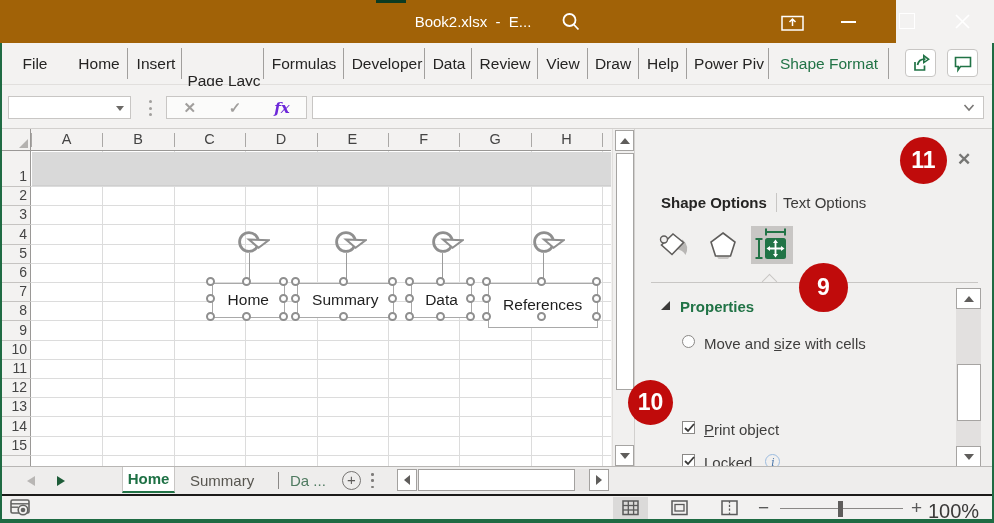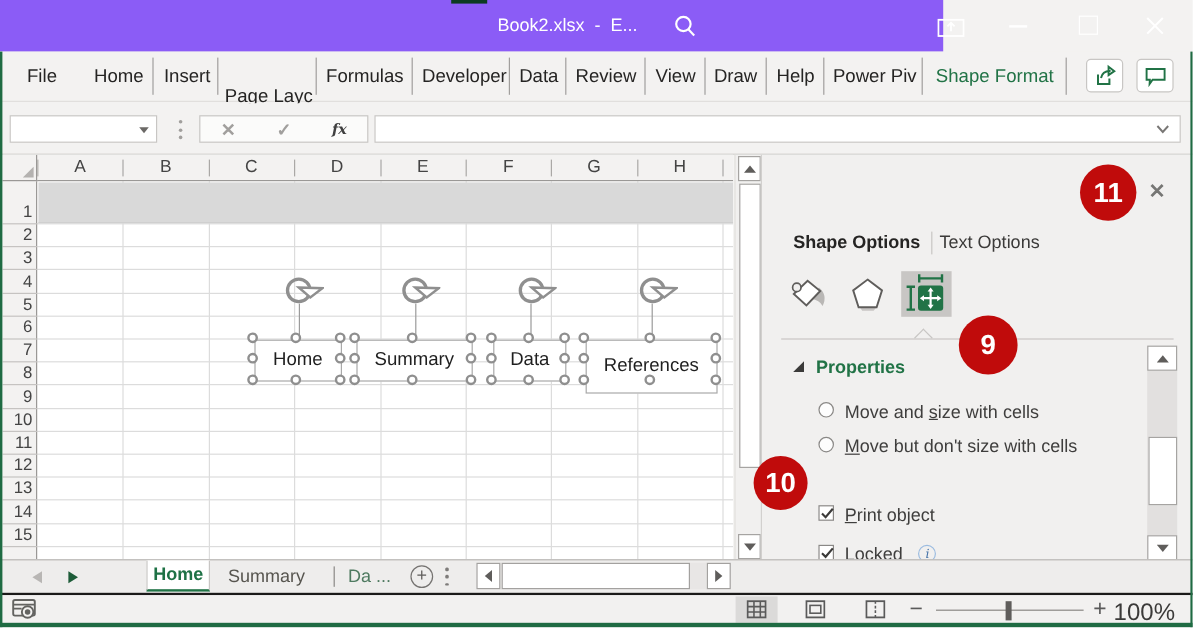--- a/index.html
+++ b/index.html
@@ -2,42 +2,42 @@
 <html><head>
 <meta charset="utf-8">
 <style>
   * { margin:0; padding:0; box-sizing:border-box; }
   html,body { width:994px; height:523px; overflow:hidden; }
   body { font-family:"Liberation Sans", sans-serif; -webkit-font-smoothing:antialiased; }
   #win { position:relative; width:994px; height:523px; background:#f3f2f1; overflow:hidden; }
   .abs { position:absolute; }
 
   
-  #titlebar { left:0; top:0; width:786px; height:43px; background:#8b5cf6; }
+  #titlebar { left:0; top:0; width:896px; height:43px; background:#a16207; }
   #top-dash { left:376px; top:0; width:30px; height:3px; background:#0c3b22; }
   #title-text { top:13px; left:473px; transform:translateX(-50%); color:#ffffff; font-size:15px; white-space:pre; }
 
   
   #menurow { left:0; top:43px; width:994px; height:42px; background:#f3f2f1; border-bottom:1px solid #e1dfdd; }
   .rtab { position:absolute; top:0; height:42px; display:flex; align-items:center; transform:translateX(-50%); font-size:15.5px; color:#252423; white-space:nowrap; }
   .rtab.active { color:#217346; }
   .rsep { position:absolute; top:5px; width:1px; height:31px; background:#a19f9d; }
   .ribbon-btn { position:absolute; top:5.5px; width:31px; height:28px; background:#ffffff; border:1px solid #c8c6c4; border-radius:4px; display:flex; align-items:center; justify-content:center; }
 
   
   #formularow { left:0; top:86px; width:994px; height:43px; background:#f3f2f1; border-bottom:1px solid #d2d0ce; }
   .fbox { position:absolute; background:#ffffff; border:1px solid #c8c6c4; }
   #namebox { left:8px; top:10px; width:123px; height:23px; }
   #namebox-arrow { position:absolute; right:6px; top:9px; width:0; height:0; border-left:4px solid transparent; border-right:4px solid transparent; border-top:5px solid #6b6966; }
   #fb-dots { left:149px; top:14px; width:3px; height:16px; display:flex; flex-direction:column; justify-content:space-between; }
   #fb-dots i { width:3px; height:3px; background:#a19f9d; border-radius:50%; }
   #fxgroup { left:166px; top:10px; width:141px; height:23px; background:#fbfbfa; border:1px solid #c8c6c4; display:flex; align-items:center; justify-content:space-around; }
   .fx-x { color:#a19f9d; font-size:15px; font-weight:bold; }
   .fx-check { color:#a19f9d; font-size:15px; font-weight:bold; }
-  .fx-fx { color:#404040; font-size:12px; font-style:italic; font-family:"DejaVu Serif", serif; font-weight:bold; }
+  .fx-fx { color:#6d28d9; font-size:15px; font-style:italic; font-family:"DejaVu Serif", serif; font-weight:bold; }
   #formulainput { left:312px; top:10px; width:672px; height:23px; }
   #formula-chevron { position:absolute; right:8px; top:6px; }
 
   
   #gridarea { left:2px; top:129px; width:609px; height:337px; background:#ffffff; overflow:hidden; }
   #colheaders { position:absolute; left:0; top:0; width:609px; height:21.5px; background:#f3f2f1; border-bottom:1px solid #9a9896; }
   .colhead { position:absolute; top:0; height:21px; text-align:center; color:#444444; font-size:14.5px; line-height:21px; }
   .colsep { position:absolute; top:4px; width:1px; height:14px; background:#aaa8a6; }
   #rowgutter { position:absolute; left:0; top:21.5px; width:29px; height:315.5px; background:#f3f2f1; border-right:1px solid #9a9896; }
   .rownum { position:absolute; left:0; width:25px; text-align:right; color:#444444; font-size:14px; }
@@ -406,24 +406,20 @@
     <div id="pane-notch"></div>
     <div id="pane-divider"></div>
 
     <div id="sec-tri"></div>
     <div id="sec-title">Properties</div>
 
     <div class="optrow" style="top:206px">
       <span class="radio"></span>
       <span class="optlbl"><span>Move and </span><span class="u">s</span><span>ize with cells</span></span>
     </div>
-    <div class="optrow" style="top:235px">
-      <span class="radio"></span>
-      <span class="optlbl"><span></span><span class="u">M</span><span>ove but don't size with cells</span></span>
-    </div>
 
     <div class="optrow" style="top:292px">
       <span class="chk">
         <svg width="13" height="12" viewBox="0 0 13 12" style="position:absolute;left:0;top:0">
           <path d="M2 6 L5 9 L11 2" fill="none" stroke="#3b3a39" stroke-width="1.8"></path>
         </svg>
       </span>
       <span class="optlbl"><span></span><span class="u">P</span><span>rint object</span></span>
     </div>
     <div class="optrow" style="top:325px">

